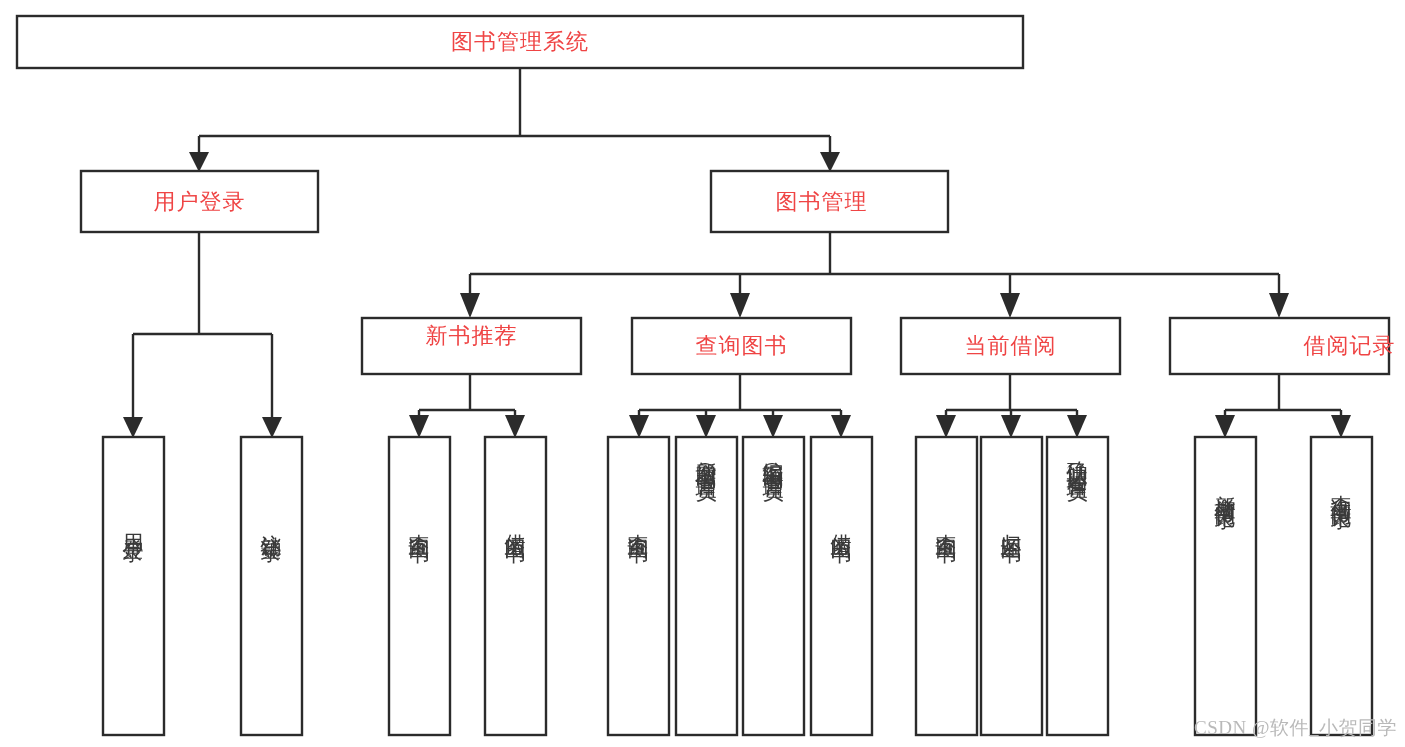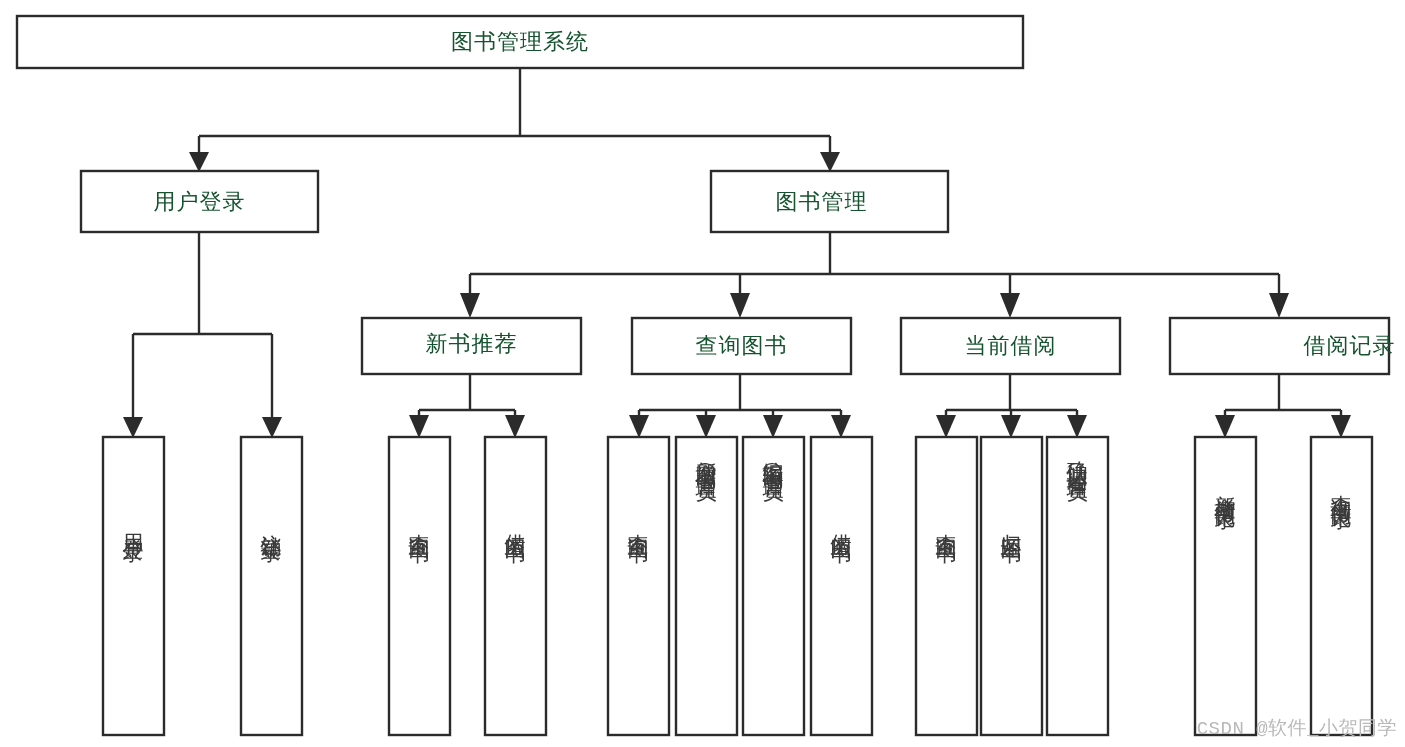--- a/index.html
+++ b/index.html
@@ -62,29 +62,29 @@
   .hlabel-wrap {
     position: absolute;
     display: flex;
     align-items: center;
     justify-content: center;
     pointer-events: none;
   }
   .hlabel-text {
     font-family: "Liberation Sans", "DejaVu Sans", sans-serif;
     font-size: 22px;
-    color: #14532d;
+    color: #ef4444;
     letter-spacing: 1px;
     white-space: nowrap;
   }
   .watermark {
     position: absolute;
     right: 8px;
     bottom: 6px;
-    font-family: Liberation Mono, monospace;
+    font-family: Liberation Serif, serif;
     font-size: 19px;
     color: #b9b9b9;
     letter-spacing: 0.5px;
     white-space: nowrap;
     pointer-events: none;
   }
 </style>
 </head>
 <body>
 
@@ -199,21 +199,21 @@
     <span class="hlabel-text">图书管理系统</span>
   </div>
 
   <div class="hlabel-wrap" style="left:81px; top:171px; width:237px; height:61px;">
     <span class="hlabel-text">用户登录</span>
   </div>
   <div class="hlabel-wrap" style="left:711px; top:171px; width:221px; height:61px;text-align:right;">
     <span class="hlabel-text">图书管理</span>
   </div>
 
-  <div class="hlabel-wrap" style="left:362px; top:316px; width:219px; height:56px;">
+  <div class="hlabel-wrap" style="left:362px; top:308px; width:219px; height:56px;">
     <span class="hlabel-text">新书推荐</span>
   </div>
   <div class="hlabel-wrap" style="left:632px; top:318px; width:219px; height:56px;">
     <span class="hlabel-text">查询图书</span>
   </div>
   <div class="hlabel-wrap" style="left:901px; top:318px; width:219px; height:56px;">
     <span class="hlabel-text">当前借阅</span>
   </div>
   <div class="hlabel-wrap" style="left:1240px; top:318px; width:219px; height:56px;">
     <span class="hlabel-text">借阅记录</span>

